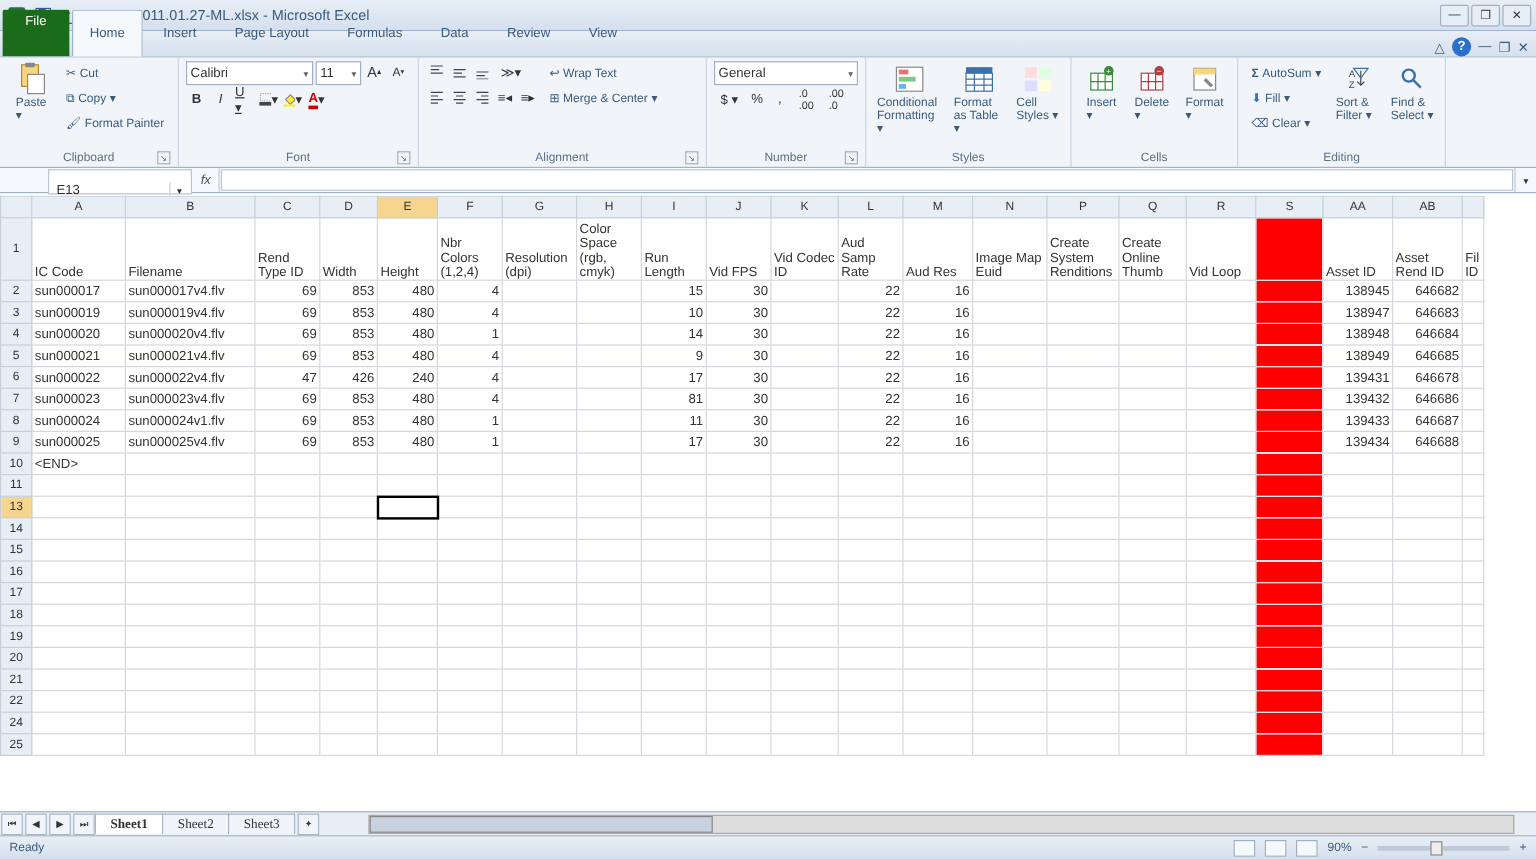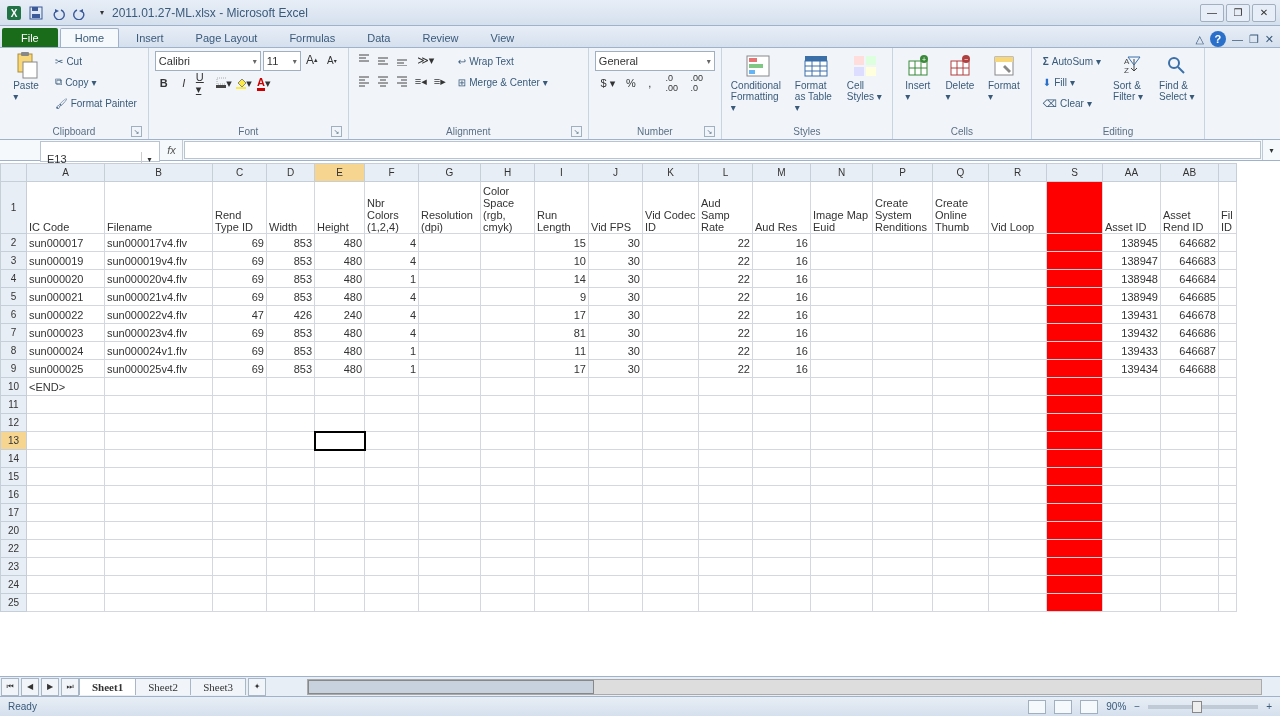--- a/index.html
+++ b/index.html
@@ -8,21 +8,21 @@
 
 .titlebar { height:26px; background:linear-gradient(#e8eef7,#d5e0ee); border-bottom:1px solid #9fb2c9; display:flex; align-items:center; padding:0 4px; }
 .titlebar .qat { display:flex; gap:2px; align-items:center; }
 .titlebar .qat .qbtn { width:20px; height:20px; display:flex; align-items:center; justify-content:center; border:1px solid transparent; border-radius:2px; cursor:pointer; }
 .titlebar .title { flex:1; text-align:left; color:#3a5a7a; font-size:12px; }
 .titlebar .winbtns { display:flex; gap:2px; }
 .titlebar .winbtns .wbtn { width:24px; height:18px; border:1px solid #a0b0c0; background:#e8eef7; display:flex; align-items:center; justify-content:center; font-size:10px; cursor:pointer; border-radius:2px; }
 
 
 .ribbon-tabs { height:22px; background:linear-gradient(#e8eef7,#d5e0ee); display:flex; align-items:flex-end; padding-left:2px; border-bottom:1px solid #9fb2c9; }
-.rtab { padding:3px 14px; font-size:11px; color:#3a5a7a; cursor:pointer; border:1px solid transparent; margin-right:2px; border-bottom:none; }
+.rtab { padding:13px 14px; font-size:11px; color:#3a5a7a; cursor:pointer; border:1px solid transparent; margin-right:2px; border-bottom:none; }
 .rtab.file { background:#1a6b1a; color:#fff; border-radius:2px 2px 0 0; padding:3px 18px; }
 .rtab.active { background:#f5f9fc; border-color:#9fb2c9; border-bottom-color:#f5f9fc; border-radius:2px 2px 0 0; color:#3a5a7a; }
 .ribbon-tabs .helpzone { margin-left:auto; display:flex; align-items:center; gap:6px; padding-right:6px; font-size:11px; color:#3a5a7a; }
 
 
 .ribbon { height:92px; background:#f1f5fa; border-bottom:1px solid #9fb2c9; display:flex; }
 .rgroup { border-right:1px solid #c8d4e3; padding:3px 6px 0 6px; display:flex; flex-direction:column; justify-content:space-between; }
 .rgroup .body { flex:1; display:flex; gap:4px; }
 .rgroup .label { font-size:10px; color:#5a6f85; text-align:center; padding:2px 0; position:relative; }
 .rgroup .label .dlaunch { position:absolute; right:0; top:2px; width:11px; height:11px; border:1px solid #a0b0c0; font-size:7px; display:flex; align-items:center; justify-content:center; cursor:pointer; }
@@ -719,44 +719,20 @@
             <td class="cell txt"></td>
             <td class="cell txt"></td>
             <td class="cell txt"></td>
             <td class="cell txt"></td>
             <td class="cell txt redcol"></td>
             <td class="cell txt"></td>
             <td class="cell txt"></td>
             <td class="cell txt"></td>
           </tr>
           <tr>
-            <td class="rowhdr">12</td>
-            <td class="cell txt"></td>
-            <td class="cell txt"></td>
-            <td class="cell txt"></td>
-            <td class="cell txt"></td>
-            <td class="cell txt"></td>
-            <td class="cell txt"></td>
-            <td class="cell txt"></td>
-            <td class="cell txt"></td>
-            <td class="cell txt"></td>
-            <td class="cell txt"></td>
-            <td class="cell txt"></td>
-            <td class="cell txt"></td>
-            <td class="cell txt"></td>
-            <td class="cell txt"></td>
-            <td class="cell txt"></td>
-            <td class="cell txt"></td>
-            <td class="cell txt"></td>
-            <td class="cell txt redcol"></td>
-            <td class="cell txt"></td>
-            <td class="cell txt"></td>
-            <td class="cell txt"></td>
-          </tr>
-          <tr>
             <td class="rowhdr sel">13</td>
             <td class="cell txt"></td>
             <td class="cell txt"></td>
             <td class="cell txt"></td>
             <td class="cell txt"></td>
             <td class="cell txt selcell"></td>
             <td class="cell txt"></td>
             <td class="cell txt"></td>
             <td class="cell txt"></td>
             <td class="cell txt"></td>
@@ -863,20 +839,68 @@
             <td class="cell txt"></td>
             <td class="cell txt"></td>
             <td class="cell txt"></td>
             <td class="cell txt"></td>
             <td class="cell txt redcol"></td>
             <td class="cell txt"></td>
             <td class="cell txt"></td>
             <td class="cell txt"></td>
           </tr>
           <tr>
+            <td class="rowhdr">18</td>
+            <td class="cell txt"></td>
+            <td class="cell txt"></td>
+            <td class="cell txt"></td>
+            <td class="cell txt"></td>
+            <td class="cell txt"></td>
+            <td class="cell txt"></td>
+            <td class="cell txt"></td>
+            <td class="cell txt"></td>
+            <td class="cell txt"></td>
+            <td class="cell txt"></td>
+            <td class="cell txt"></td>
+            <td class="cell txt"></td>
+            <td class="cell txt"></td>
+            <td class="cell txt"></td>
+            <td class="cell txt"></td>
+            <td class="cell txt"></td>
+            <td class="cell txt"></td>
+            <td class="cell txt redcol"></td>
+            <td class="cell txt"></td>
+            <td class="cell txt"></td>
+            <td class="cell txt"></td>
+          </tr>
+          <tr>
+            <td class="rowhdr">19</td>
+            <td class="cell txt"></td>
+            <td class="cell txt"></td>
+            <td class="cell txt"></td>
+            <td class="cell txt"></td>
+            <td class="cell txt"></td>
+            <td class="cell txt"></td>
+            <td class="cell txt"></td>
+            <td class="cell txt"></td>
+            <td class="cell txt"></td>
+            <td class="cell txt"></td>
+            <td class="cell txt"></td>
+            <td class="cell txt"></td>
+            <td class="cell txt"></td>
+            <td class="cell txt"></td>
+            <td class="cell txt"></td>
+            <td class="cell txt"></td>
+            <td class="cell txt"></td>
+            <td class="cell txt redcol"></td>
+            <td class="cell txt"></td>
+            <td class="cell txt"></td>
+            <td class="cell txt"></td>
+          </tr>
+          <tr>
             <td class="rowhdr">20</td>
             <td class="cell txt"></td>
             <td class="cell txt"></td>
             <td class="cell txt"></td>
             <td class="cell txt"></td>
             <td class="cell txt"></td>
             <td class="cell txt"></td>
             <td class="cell txt"></td>
             <td class="cell txt"></td>
             <td class="cell txt"></td>
@@ -887,45 +911,45 @@
             <td class="cell txt"></td>
             <td class="cell txt"></td>
             <td class="cell txt"></td>
             <td class="cell txt"></td>
             <td class="cell txt redcol"></td>
             <td class="cell txt"></td>
             <td class="cell txt"></td>
             <td class="cell txt"></td>
           </tr>
           <tr>
+            <td class="rowhdr">21</td>
+            <td class="cell txt"></td>
+            <td class="cell txt"></td>
+            <td class="cell txt"></td>
+            <td class="cell txt"></td>
+            <td class="cell txt"></td>
+            <td class="cell txt"></td>
+            <td class="cell txt"></td>
+            <td class="cell txt"></td>
+            <td class="cell txt"></td>
+            <td class="cell txt"></td>
+            <td class="cell txt"></td>
+            <td class="cell txt"></td>
+            <td class="cell txt"></td>
+            <td class="cell txt"></td>
+            <td class="cell txt"></td>
+            <td class="cell txt"></td>
+            <td class="cell txt"></td>
+            <td class="cell txt redcol"></td>
+            <td class="cell txt"></td>
+            <td class="cell txt"></td>
+            <td class="cell txt"></td>
+          </tr>
+          <tr>
             <td class="rowhdr">22</td>
-            <td class="cell txt"></td>
-            <td class="cell txt"></td>
-            <td class="cell txt"></td>
-            <td class="cell txt"></td>
-            <td class="cell txt"></td>
-            <td class="cell txt"></td>
-            <td class="cell txt"></td>
-            <td class="cell txt"></td>
-            <td class="cell txt"></td>
-            <td class="cell txt"></td>
-            <td class="cell txt"></td>
-            <td class="cell txt"></td>
-            <td class="cell txt"></td>
-            <td class="cell txt"></td>
-            <td class="cell txt"></td>
-            <td class="cell txt"></td>
-            <td class="cell txt"></td>
-            <td class="cell txt redcol"></td>
-            <td class="cell txt"></td>
-            <td class="cell txt"></td>
-            <td class="cell txt"></td>
-          </tr>
-          <tr>
-            <td class="rowhdr">23</td>
             <td class="cell txt"></td>
             <td class="cell txt"></td>
             <td class="cell txt"></td>
             <td class="cell txt"></td>
             <td class="cell txt"></td>
             <td class="cell txt"></td>
             <td class="cell txt"></td>
             <td class="cell txt"></td>
             <td class="cell txt"></td>
             <td class="cell txt"></td>

